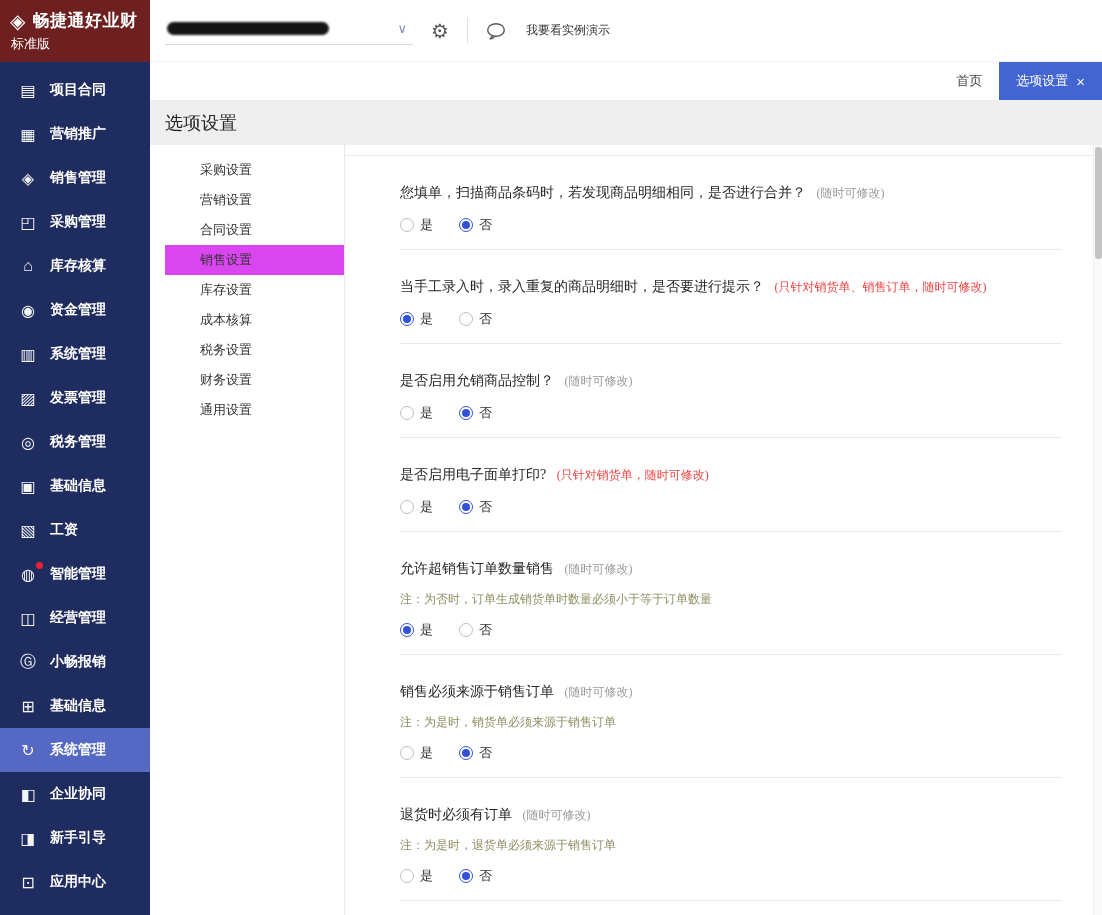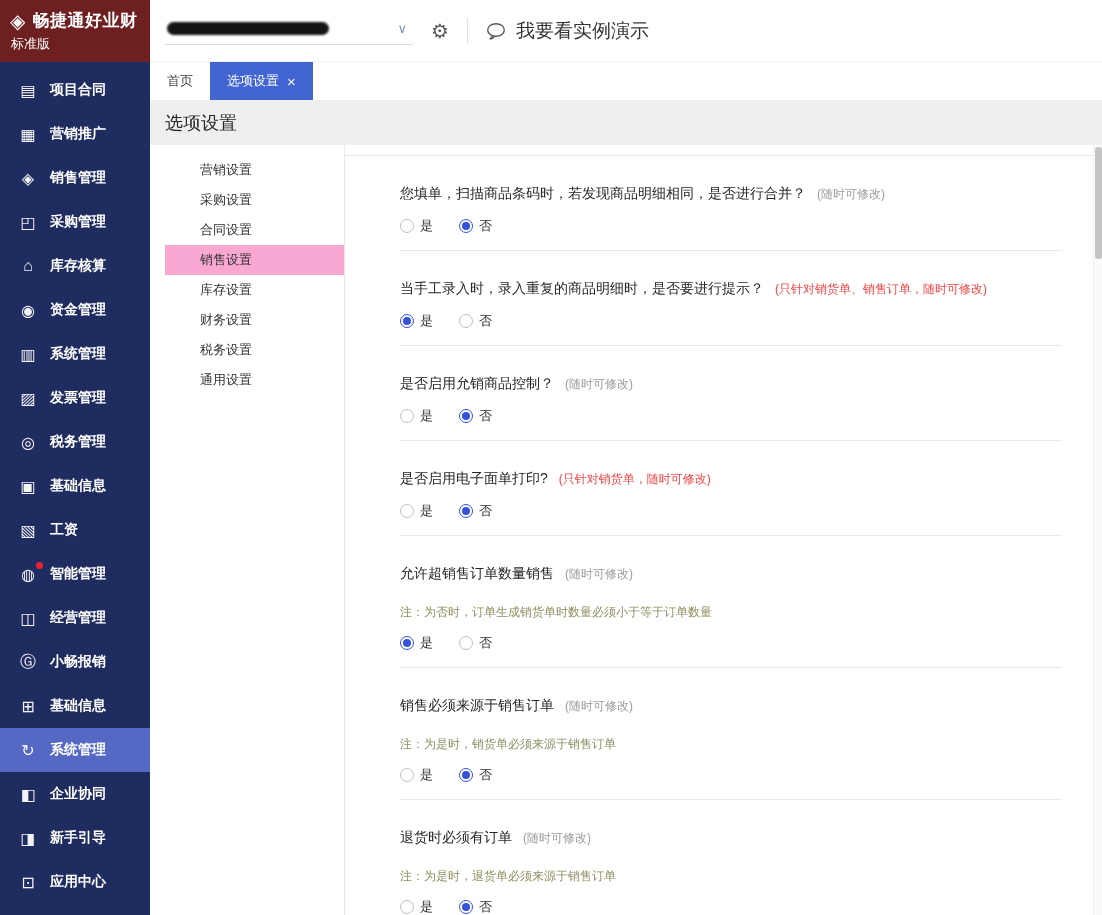--- a/index.html
+++ b/index.html
@@ -28,45 +28,45 @@
   
   .main { flex:1; min-width:0; display:flex; flex-direction:column; background:#fff; }
 
   .topbar { flex:0 0 62px; height:62px; display:flex; align-items:center; padding-left:15px; background:#fff; border-bottom:1px solid #f2f2f2; }
   .company-select { width:248px; display:flex; align-items:center; justify-content:space-between;
                     border-bottom:1px solid #d9d9d9; padding:6px 6px 9px 2px; cursor:pointer; }
   .redacted { width:162px; height:13px; background:#141414; border-radius:7px; filter:blur(1.3px); }
   .chev { color:#7d8db8; font-size:13px; line-height:1; }
   .gear { font-size:20px; color:#595959; margin-left:18px; cursor:pointer; line-height:1; }
   .vline { width:1px; height:26px; background:#e0e0e0; margin:0 18px; }
-  .demo { display:flex; align-items:center; gap:10px; font-size:19px; color:#333; cursor:pointer; }
+  .demo { display:flex; align-items:center; gap:20px; font-size:12px; color:#333; cursor:pointer; }
   .bubble { display:block; }
 
-  .tabbar { flex:0 0 38px; height:38px; display:flex; align-items:stretch; background:#fff; }
+  .tabbar { flex:0 0 38px; height:38px; display:flex; align-items:stretch; padding-left:8px; background:#fff;justify-content:flex-end; }
   .tab { padding:0 17px; display:flex; align-items:center; justify-content:center; gap:8px;
          font-size:13px; color:#444; cursor:pointer; }
   .tab.active { background:#4365d2; color:#fff; }
   .tab .close { font-size:15px; line-height:1; opacity:.95; cursor:pointer; }
 
   .titlebar { flex:0 0 45px; height:45px; background:#efefef; display:flex; align-items:center;
               padding-left:15px; font-size:18px; color:#262626; }
 
   
   .content { flex:1; min-height:0; display:flex; position:relative; background:#fff; }
   .subnav { flex:0 0 195px; width:195px; border-right:1px solid #e9e9e9; padding-top:10px; }
   .subnav-item { height:30px; line-height:30px; margin-left:15px; padding-left:35px;
                  font-size:13px; color:#333; cursor:pointer; white-space:nowrap; }
-  .subnav-item.selected { background:#f9a8d4; }
+  .subnav-item.selected { background:#d946ef; }
 
   .options { flex:1; margin-top:10px; border-top:1px solid #e9e9e9; padding:0 40px 0 55px; overflow:hidden; }
-  .opt { border-bottom:1px solid #e9e9e9; padding:27px 0 15px 0; }
+  .opt { border-bottom:1px solid #e9e9e9; padding:27px 0 15px 0;font-family:Liberation Serif, serif; }
   .q-line { font-size:14px; color:#262626; line-height:20px; }
   .q-hint { font-size:12px; color:#9b9b9b; margin-left:7px; }
   .q-hint.orange { color:#ef4444; }
-  .q-note { font-size:12px; color:#8f8f63; margin-top:20px; line-height:17px; }
+  .q-note { font-size:12px; color:#8f8f63; margin-top:12px; line-height:17px; }
   .radios { margin-top:13px; display:flex; align-items:center; gap:26px; }
   .radio-group { display:flex; align-items:center; gap:6px; font-size:13px; color:#333; cursor:pointer; }
   .radio { width:14px; height:14px; border:1px solid #bfbfbf; border-radius:50%; background:#fff; position:relative; flex:0 0 14px; }
   .radio.checked { border-color:#3452d9; }
   .radio.checked::after { content:""; position:absolute; left:2px; top:2px; right:2px; bottom:2px; border-radius:50%; background:#3452d9; }
 
   .scrollbar { position:absolute; right:0; top:0; bottom:0; width:9px; background:#fafafa; border-left:1px solid #efefef; }
   .thumb { width:7px; margin:2px auto 0; height:112px; background:#c4c4c4; border-radius:3px; }
 </style>
 </head>
@@ -207,35 +207,36 @@
         <span class="close">×</span>
       </div>
     </div>
 
     <div class="titlebar">
       <span>选项设置</span>
     </div>
 
     <div class="content">
       <nav class="subnav">
+  <div class="subnav-item">采购设置</div>
+
   <div class="subnav-item">营销设置</div>
 
-  <div class="subnav-item">采购设置</div>
-
   <div class="subnav-item">合同设置</div>
 
   <div class="subnav-item selected">销售设置</div>
 
   <div class="subnav-item">库存设置</div>
 
-
+  <div class="subnav-item">成本核算</div>
+
+
+  <div class="subnav-item">税务设置</div>
 
   <div class="subnav-item">财务设置</div>
-
-  <div class="subnav-item">税务设置</div>
 
   <div class="subnav-item">通用设置</div>
 </nav>
       <div class="options">
   <section class="opt">
     <div class="q-line">
       <span class="q-text">您填单，扫描商品条码时，若发现商品明细相同，是否进行合并？</span>
       <span class="q-hint">(随时可修改)</span>
     </div>
 

